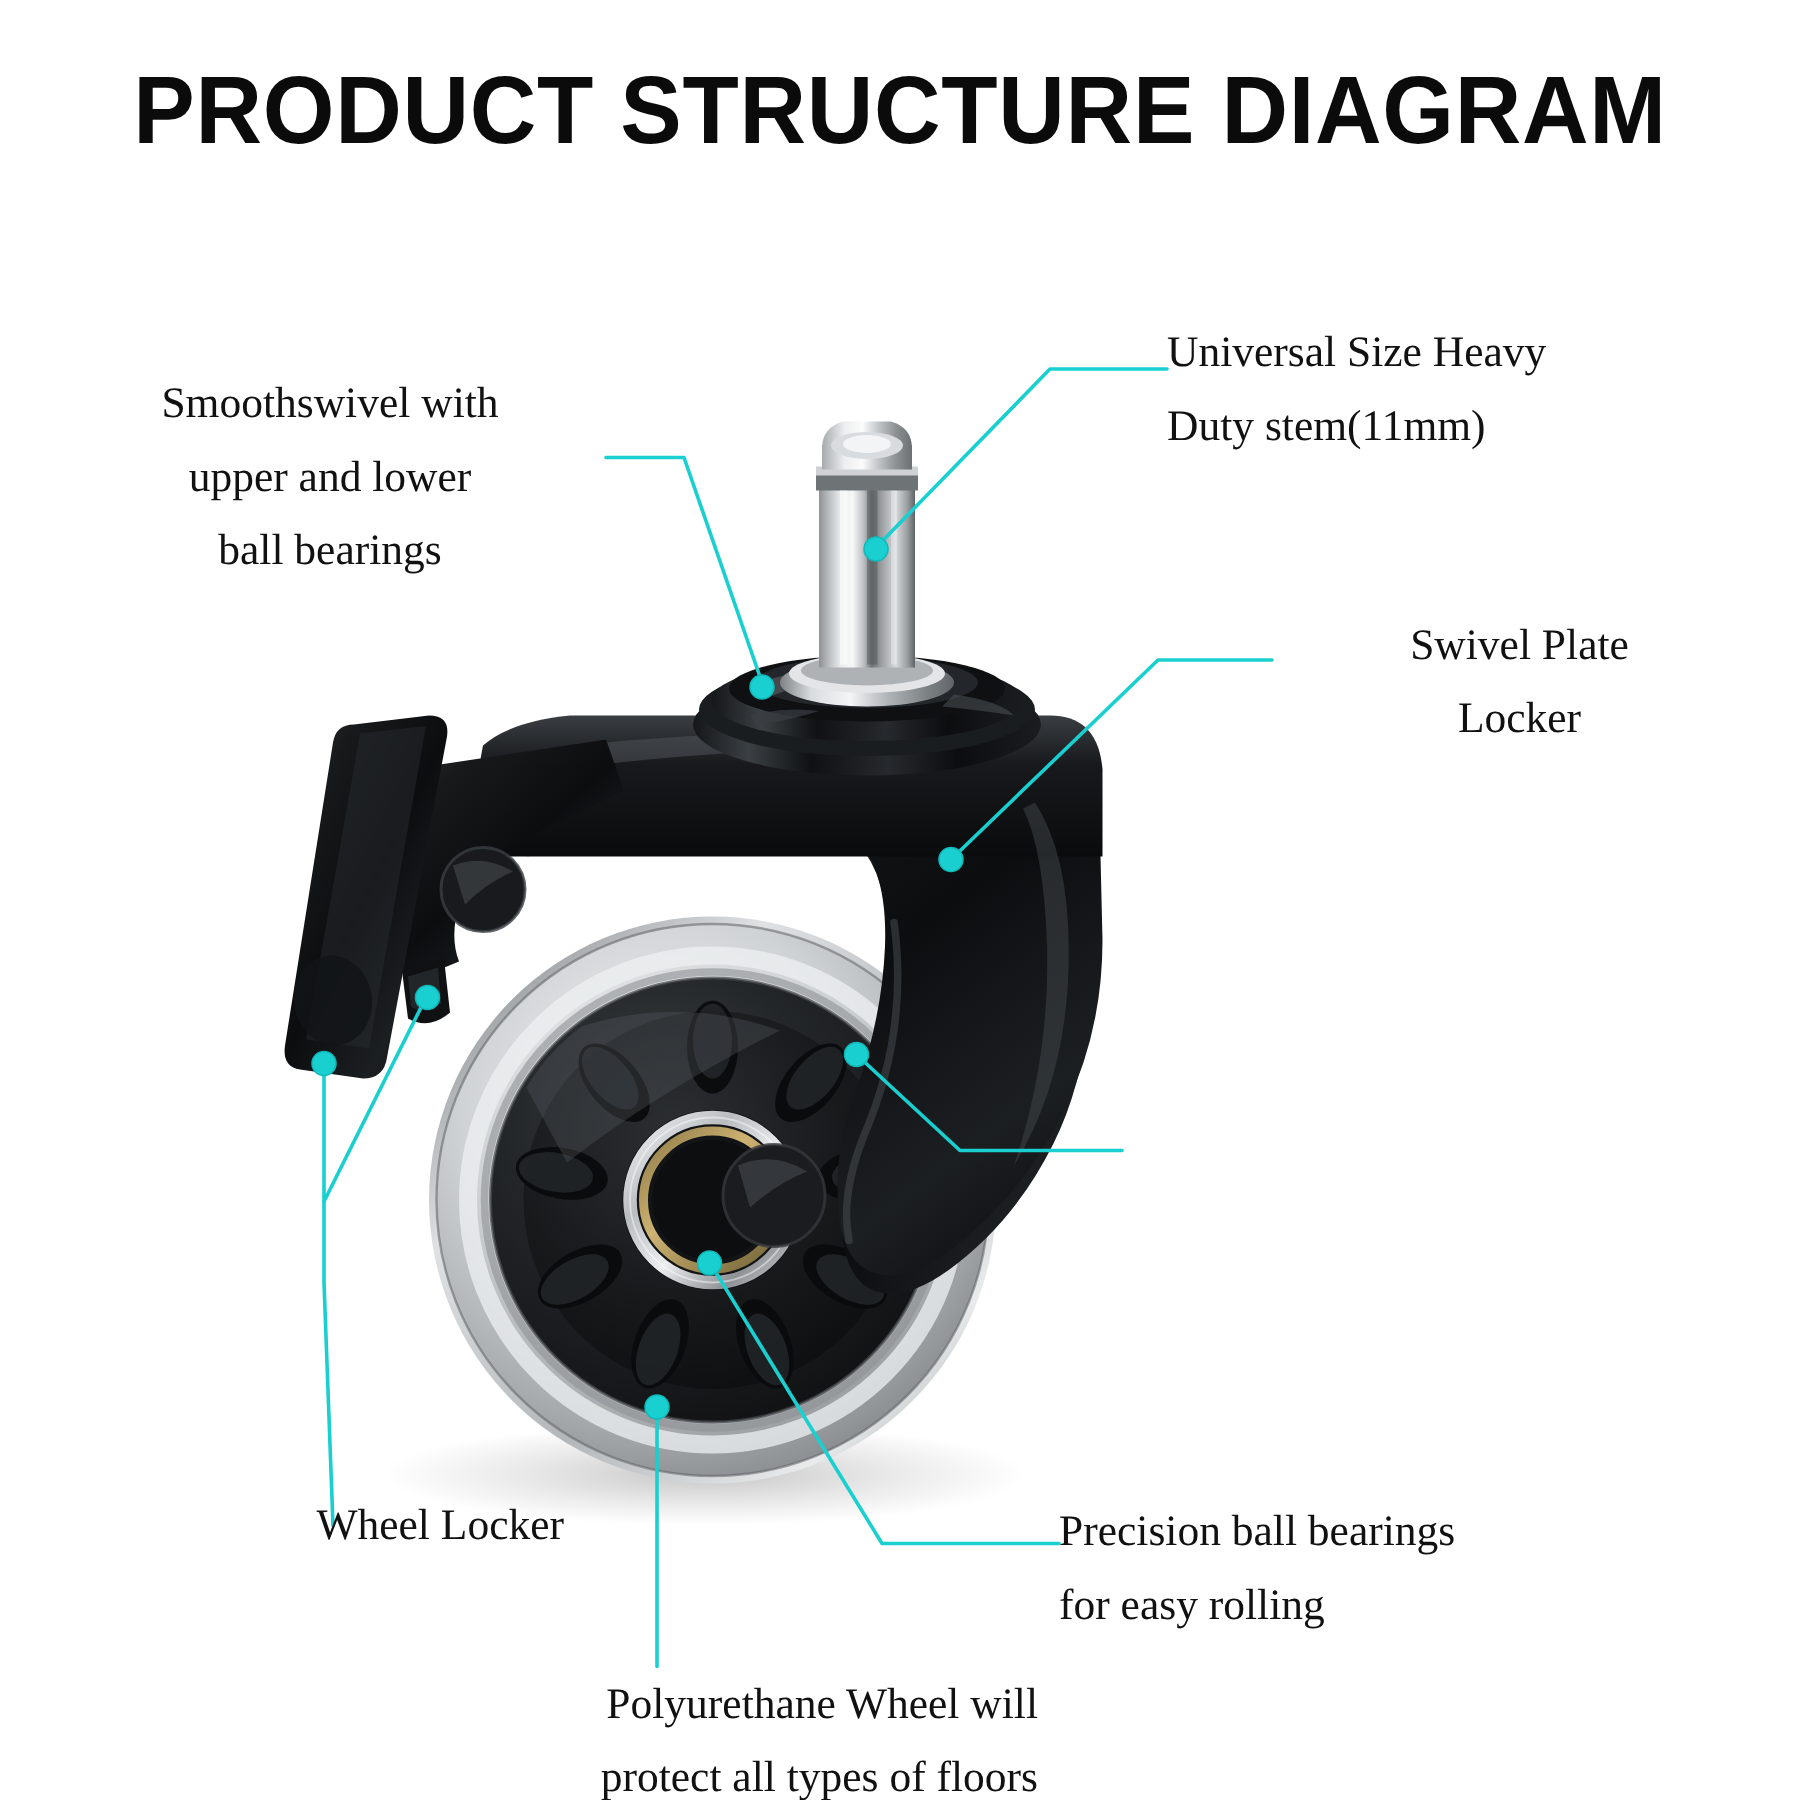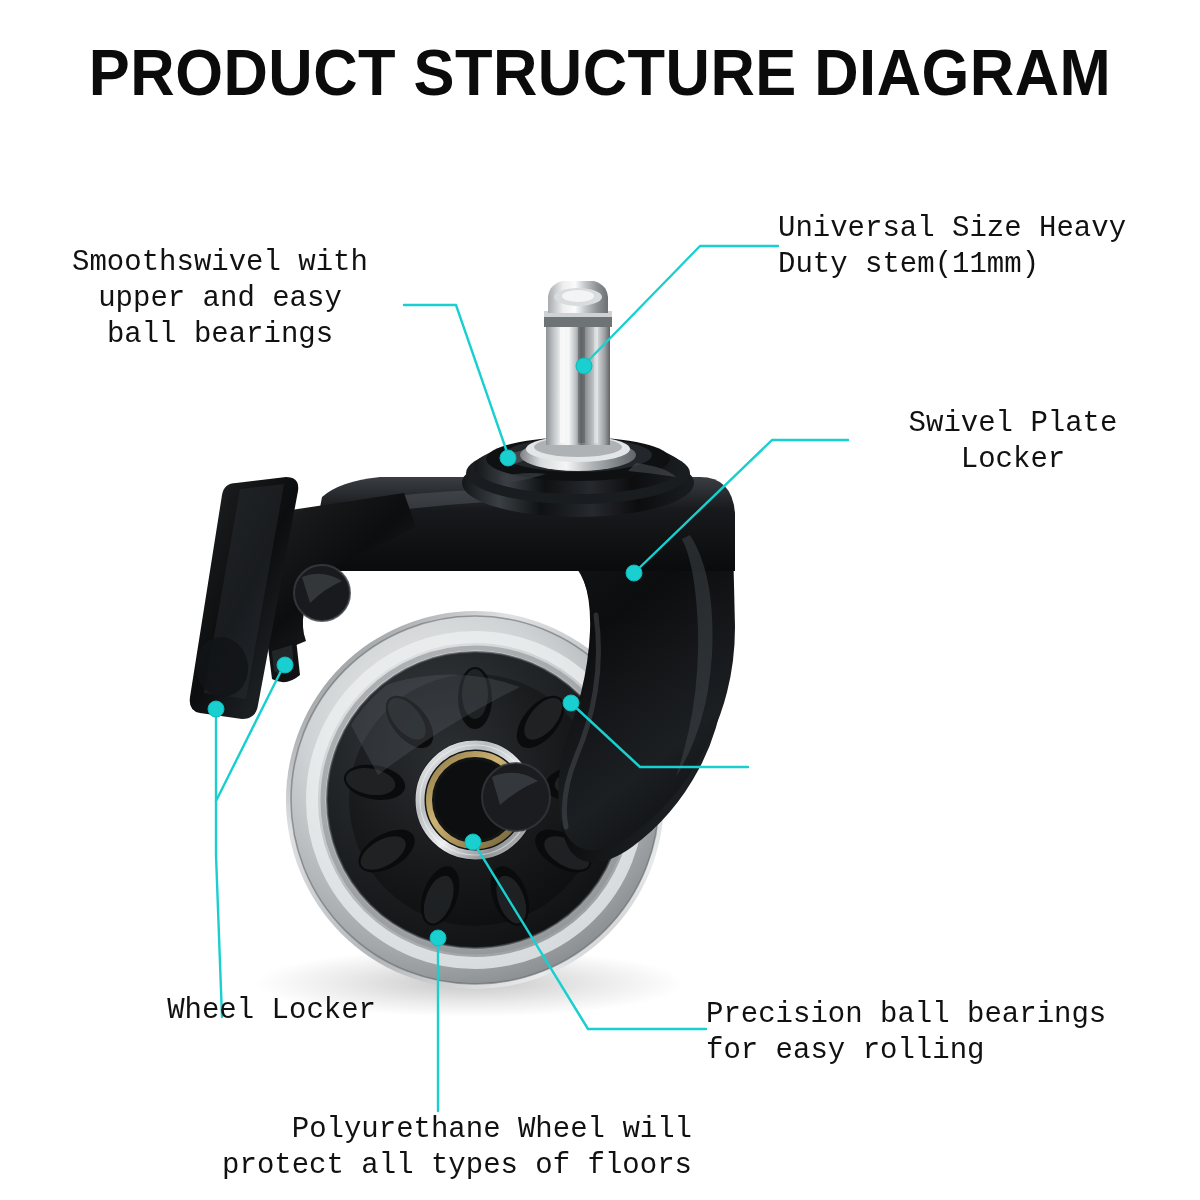--- a/index.html
+++ b/index.html
@@ -37,23 +37,23 @@
     letter-spacing: 0.5px;
     color: #0b0b0b;
     transform: scaleX(0.96);
     transform-origin: 50% 50%;
     white-space: nowrap;
   }
 
   
   .label {
     position: absolute;
-    font-family: Liberation Mono, monospace;
+    font-family: Liberation Serif, serif;
     font-size: 29px;
-    line-height: 36px;
+    line-height: 49px;
     color: #111111;
     white-space: pre-line;
   }
 
   #lbl-smooth  { left: 20px;  top: 230px; width: 400px; text-align: center; }
   #lbl-stem    { left: 778px; top: 196px; width: 410px; text-align: left; }
   #lbl-swivel  { left: 848px; top: 391px; width: 330px; text-align: center; }
   #lbl-bracket { left: 748px; top: 727px; width: 450px; text-align: left; }
   #lbl-bearing { left: 706px; top: 982px; width: 440px; text-align: left; }
   #lbl-locker  { left: 46px;  top: 978px; width: 330px; text-align: right; }
@@ -368,21 +368,21 @@
       <circle cx="634" cy="558" r="8"></circle>
       <circle cx="571" cy="688" r="8"></circle>
       <circle cx="473" cy="827" r="8"></circle>
       <circle cx="216" cy="694" r="8"></circle>
       <circle cx="285" cy="650" r="8"></circle>
       <circle cx="438" cy="923" r="8"></circle>
     </g>
   </svg>
 
   <div class="label" id="lbl-smooth">Smoothswivel with
-upper and easy
+upper and lower
 ball bearings</div>
 
   <div class="label" id="lbl-stem">Universal Size Heavy
 Duty stem(11mm)</div>
 
   <div class="label" id="lbl-swivel">Swivel Plate
 Locker</div>
 
 
   <div class="label" id="lbl-bearing">Precision ball bearings

